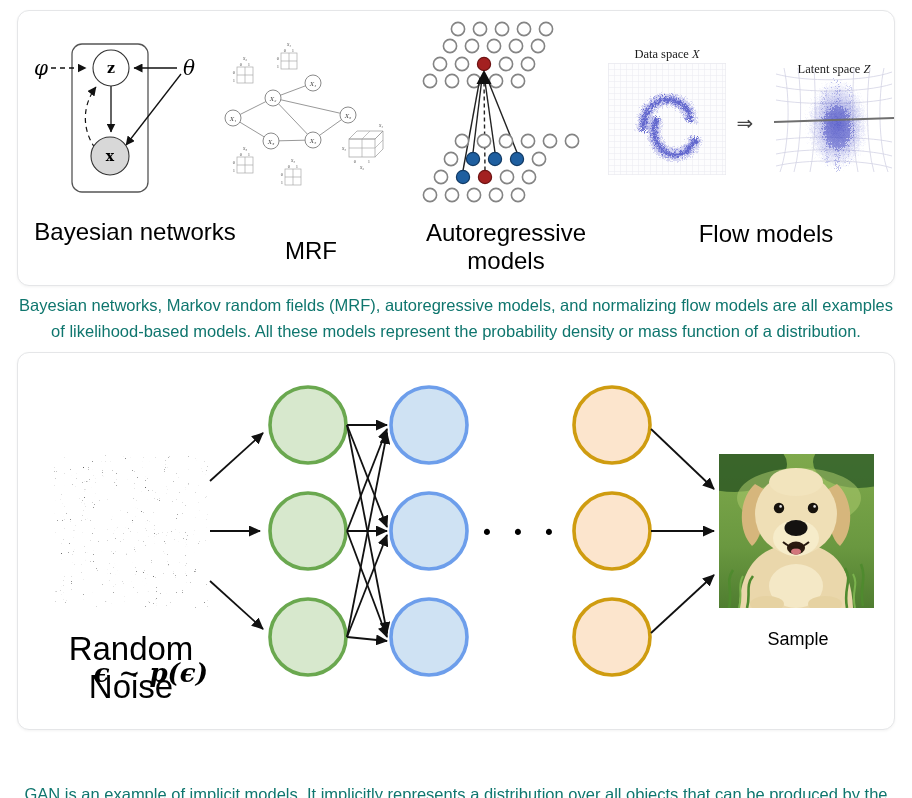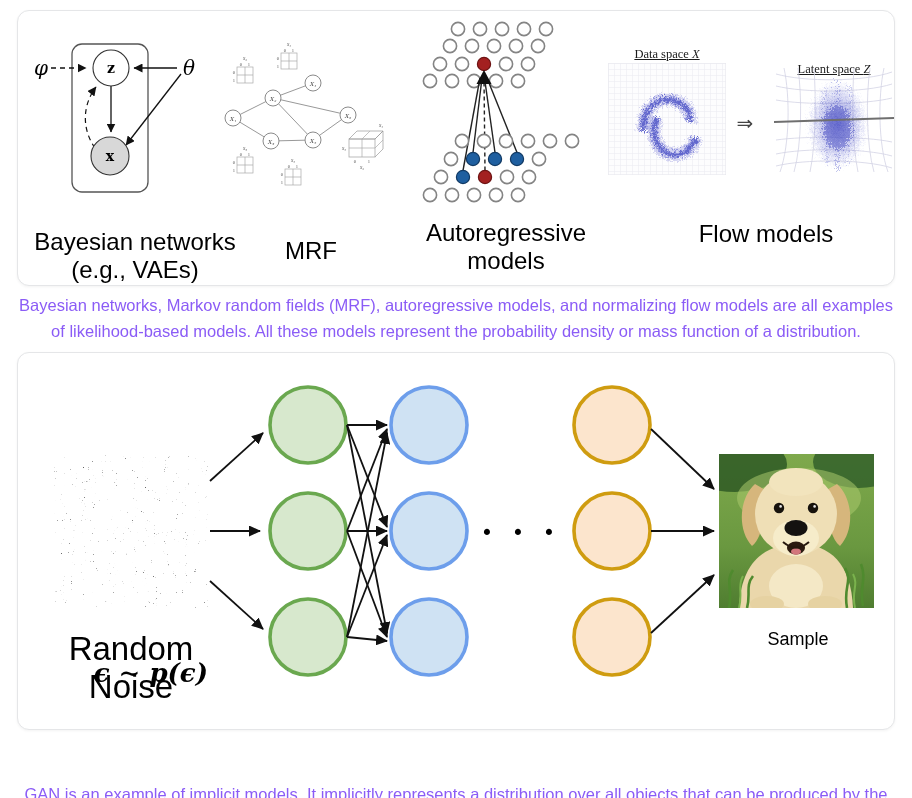--- a/index.html
+++ b/index.html
@@ -13,29 +13,28 @@
   }
   #card-top{left:17px;top:10px;width:876px;height:274px;}
   #card-gan{left:17px;top:352px;width:876px;height:376px;}
   .abs{position:absolute;}
   .fig-label{
     position:absolute;text-align:center;color:#000;
     font-size:24px;line-height:28px;font-family:"Liberation Sans",sans-serif;
   }
   .caption{
     position:absolute;left:0;width:912px;box-sizing:border-box;padding:0 10px;
-    text-align:center;color:#8b5cf6;font-size:16.5px;line-height:1.6;font-weight:300;
+    text-align:center;color:#0f766e;font-size:16.5px;line-height:1.6;font-weight:300;
     font-family:"Liberation Sans",sans-serif;
   }
   #caption1{top:292px;}
   #caption2{top:781px;}
   .serif-label{
     position:absolute;text-align:center;color:#1a1a1a;font-size:12.5px;
     font-family:"Liberation Serif",serif;
-    text-decoration:underline;
   }
   .serif-label i{font-style:italic;}
   .math{
     font-family:"DejaVu Serif","Liberation Serif",serif;font-style:italic;font-weight:600;
     font-size:26px;line-height:30px;
   }
   svg{display:block;}
   .edge{stroke:#999;stroke-width:1;}
   .mrf-node{fill:#fff;stroke:#8a8a8a;stroke-width:1;}
   .mrf-txt{font-family:"Liberation Serif",serif;font-style:italic;font-size:7px;fill:#444;}
@@ -276,23 +275,22 @@
     <g filter="url(#fuzz2)">
       <ellipse cx="60" cy="55" rx="30" ry="44" fill="url(#blobg)"></ellipse>
       <ellipse cx="60" cy="58" rx="14" ry="22" fill="#4046c0" opacity=".4"></ellipse>
       <line x1="60" y1="10" x2="60" y2="100" stroke="#7b80d8" stroke-width="2" opacity=".45"></line>
       <line x1="48" y1="18" x2="50" y2="94" stroke="#7b80d8" stroke-width="1.5" opacity=".4"></line>
       <line x1="72" y1="18" x2="70" y2="94" stroke="#7b80d8" stroke-width="1.5" opacity=".4"></line>
     </g>
     <line x1="0" y1="56" x2="120" y2="52" stroke="#6f6f6f" stroke-width="1.8"></line>
   </svg>
 
-  <div class="fig-label" style="left:12px;top:217px;width:210px">
+  <div class="fig-label" style="left:12px;top:207px;width:210px">
     <div>Bayesian networks</div>
-    <div>(e.g., VAEs)</div>
   </div>
   <div class="fig-label" style="left:243px;top:226px;width:100px">MRF</div>
   <div class="fig-label" style="left:398px;top:208px;width:180px">
     <div>Autoregressive</div>
     <div>models</div>
   </div>
   <div class="fig-label" style="left:678px;top:209px;width:140px">Flow models</div>
 </div>
 
 <div class="caption" id="caption1">Bayesian networks, Markov random fields (MRF), autoregressive models, and normalizing flow models are all examples of likelihood-based models. All these models represent the probability density or mass function of a distribution.</div>

